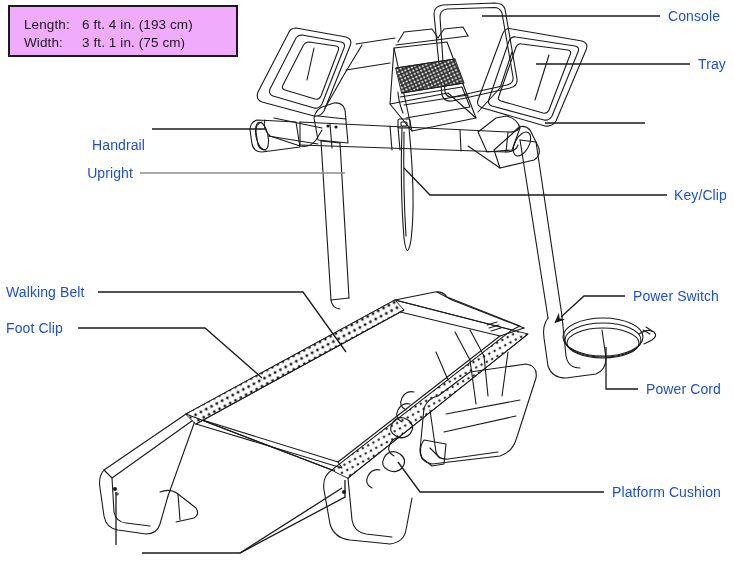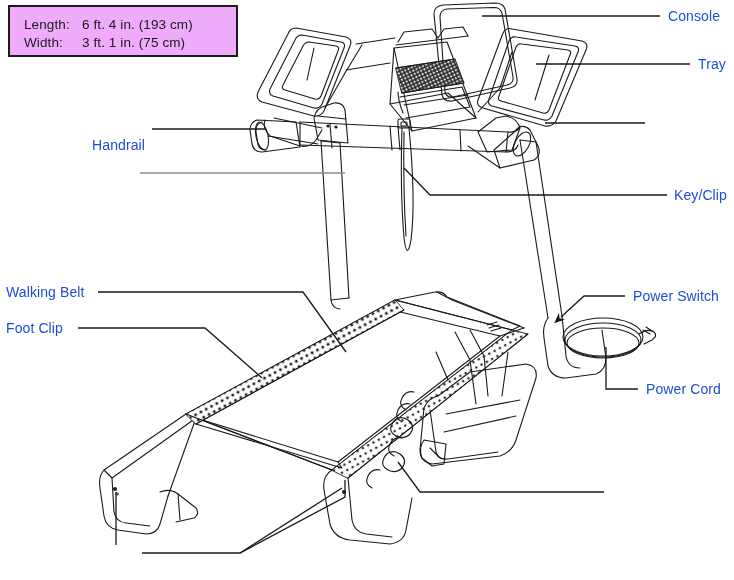--- a/index.html
+++ b/index.html
@@ -260,20 +260,22 @@
     <span class="spec-row r2 spec-value">3 ft. 1 in. (75 cm)</span>
   </div>
 
   <div class="callout left-align" style="left:668px; top:8px;">Console</div>
   <div class="callout left-align" style="left:698px; top:56px;">Tray</div>
 
 
   <div class="callout left-align" style="left:674px; top:187px;">Key/Clip</div>
   <div class="callout left-align" style="left:633px; top:288px;">Power Switch</div>
   <div class="callout left-align" style="left:646px; top:381px;">Power Cord</div>
+  <div class="callout left-align" style="left:612px; top:484px;">Platform Cushion</div>
 
   <div class="callout right-align" style="left:0px; top:121px; width:145px;margin-top:16px;">Handrail</div>
+  <div class="callout right-align" style="left:0px; top:165px; width:133px;">Upright</div>
 
   <div class="callout left-align" style="left:6px; top:284px;">Walking Belt</div>
   <div class="callout left-align" style="left:6px; top:320px;">Foot Clip</div>
 
 
 </div>
 
 </body></html>

